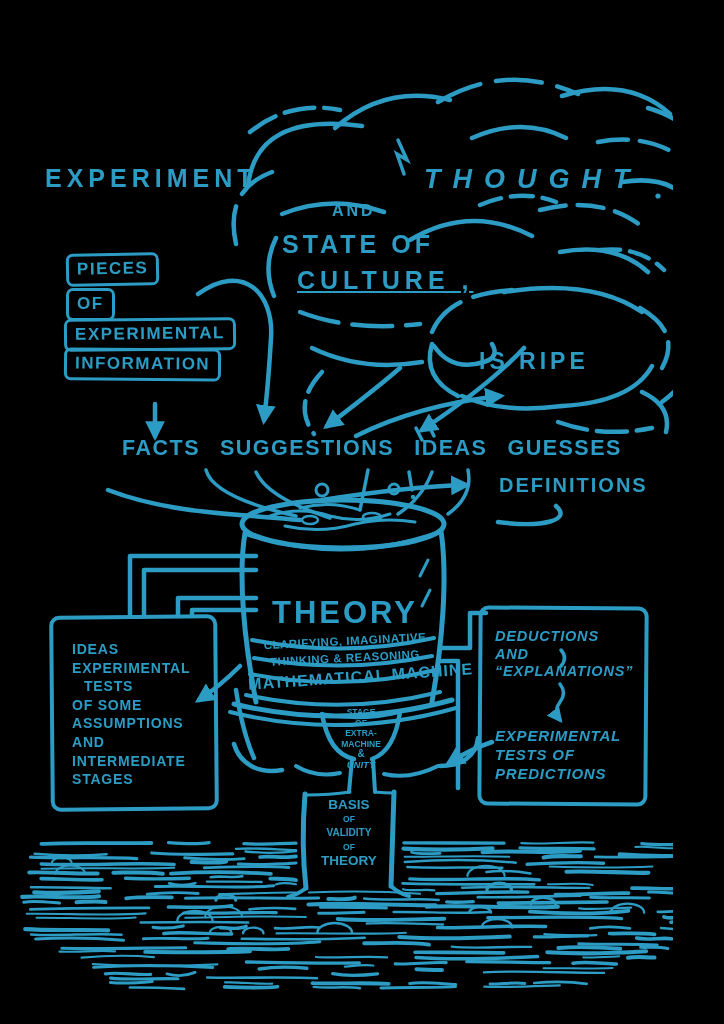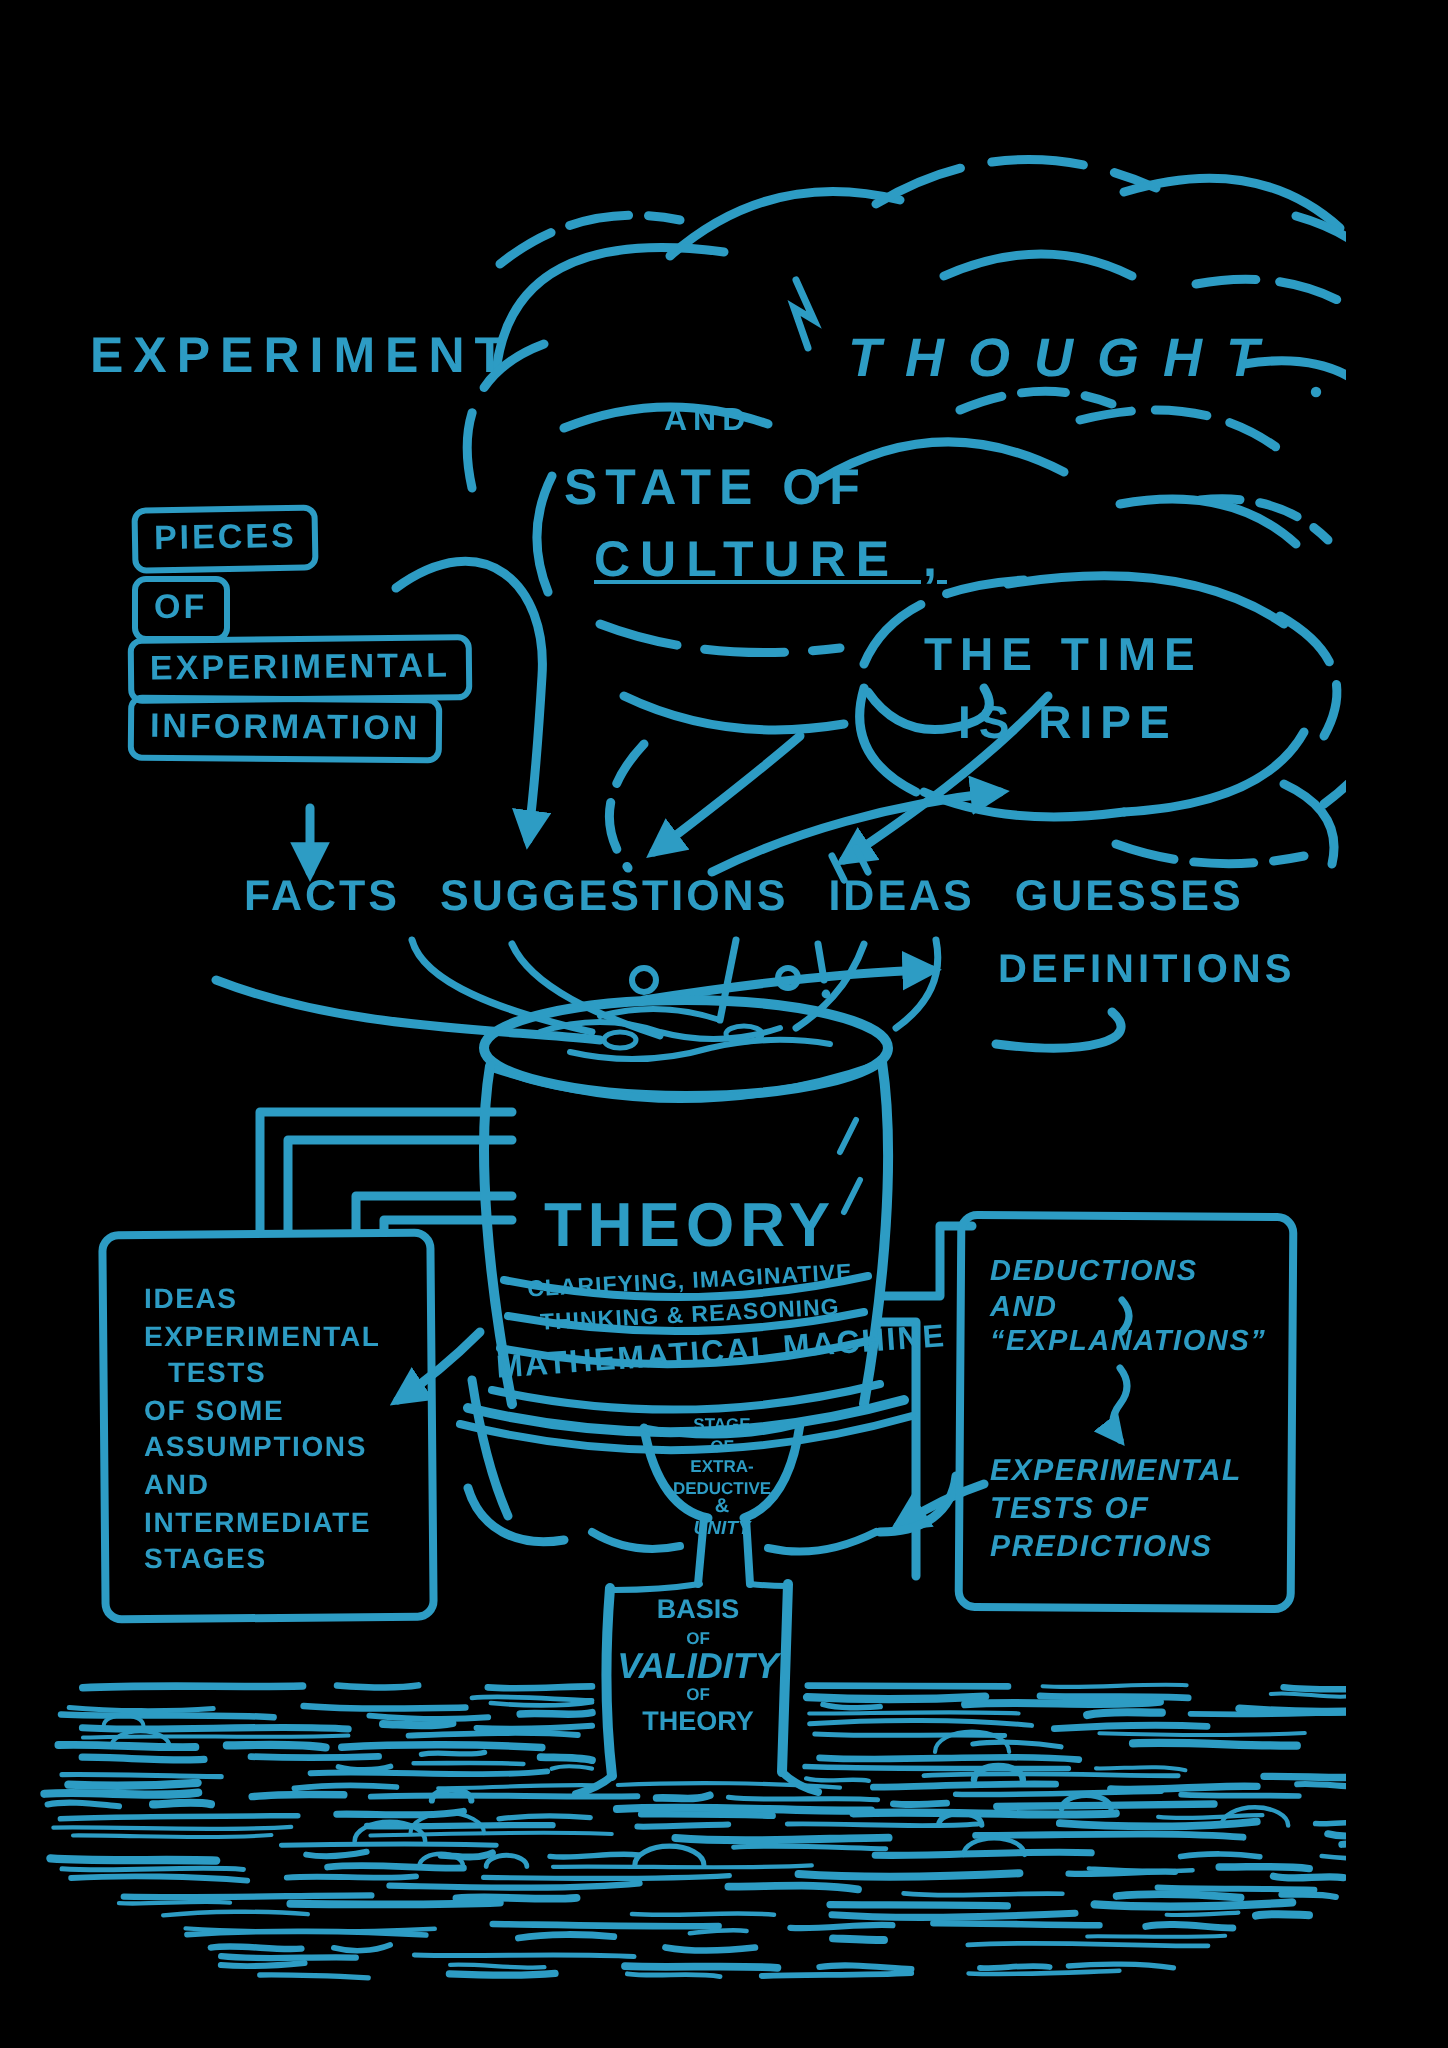--- a/index.html
+++ b/index.html
@@ -306,21 +306,20 @@
         <path d="M469.3924741744995,912.5025677680969 a10.725948333740234,5.899271583557129 0 0 1 21.45189666748047,0" stroke="var(--ink)" stroke-width="2.74"></path>
         <path d="M209.802508354187,932.8019452095032 a10.813350677490234,5.94734287261963 0 0 1 21.62670135498047,0" stroke="var(--ink)" stroke-width="2.21"></path>
       </g>
   </svg>
 
   <div class="hand" style="left:45px;top:166px;font-size:25px;letter-spacing:5px;">EXPERIMENT</div>
   <div class="hand" style="left:424px;top:166px;font-size:27px;letter-spacing:12px;font-style:italic;">THOUGHT</div>
   <div class="hand" style="left:332px;top:203px;font-size:16px;letter-spacing:3px;">AND</div>
   <div class="hand" style="left:282px;top:232px;font-size:25px;letter-spacing:4px;">STATE OF</div>
   <div class="hand" style="left:297px;top:268px;font-size:25px;letter-spacing:5px;text-decoration:underline;">CULTURE ,</div>
-  <div class="hand" style="left:462px;top:316px;font-size:23px;letter-spacing:4px;">THE TIME</div>
   <div class="hand" style="left:479px;top:350px;font-size:23px;letter-spacing:4px;">IS RIPE</div>
 
   <div class="wordbox" style="left:66px;top:253px;transform:rotate(-1deg);">PIECES</div>
   <div class="wordbox" style="left:66px;top:288px;">OF</div>
   <div class="wordbox" style="left:64px;top:318px;transform:rotate(-0.6deg);">EXPERIMENTAL</div>
   <div class="wordbox" style="left:64px;top:348px;transform:rotate(0.5deg);">INFORMATION</div>
 
   <div class="hand" style="left:122px;top:438px;font-size:21.5px;letter-spacing:1.5px;display:flex;gap:20px;">
     <span>FACTS</span>
     <span>SUGGESTIONS</span>
@@ -331,21 +330,21 @@
 
   <div class="hand" style="left:250px;top:597px;width:190px;text-align:center;font-size:31px;letter-spacing:3px;">THEORY</div>
   <div class="hand" style="left:252px;top:636px;width:186px;text-align:center;font-size:11.5px;letter-spacing:0.5px;transform:rotate(-3deg);">CLARIFYING, IMAGINATIVE</div>
   <div class="hand" style="left:258px;top:653px;width:174px;text-align:center;font-size:11.5px;letter-spacing:0.5px;transform:rotate(-3deg);">THINKING &amp; REASONING</div>
   <div class="hand" style="left:248px;top:670px;width:196px;text-align:center;font-size:16px;letter-spacing:1px;transform:rotate(-4deg);">MATHEMATICAL MACHINE</div>
 
   <div class="ctrcol" style="left:330px;top:707px;width:62px;font-size:8.5px;line-height:10.5px;">
     <div>STAGE</div>
     <div>OF</div>
     <div>EXTRA-</div>
-    <div>DEDUCTIVE</div>
+    <div>MACHINE</div>
     <div style="font-size:10px;">&amp;</div>
     <div style="font-size:9.5px;font-style:italic;">UNITY</div>
   </div>
 
   <div class="bigbox" style="left:50px;top:615px;width:168px;height:196px;transform:rotate(-0.5deg);"></div>
   <div class="boxlines" style="left:72px;top:640px;font-size:14px;letter-spacing:0.8px;line-height:18.6px;">
     <div>IDEAS</div>
     <div>EXPERIMENTAL</div>
     <div style="margin-left:12px;">TESTS</div>
     <div>OF SOME</div>
@@ -363,18 +362,18 @@
   </div>
   <div class="boxlines slant" style="left:495px;top:726px;font-size:15px;letter-spacing:0.8px;line-height:19px;">
     <div>EXPERIMENTAL</div>
     <div>TESTS OF</div>
     <div>PREDICTIONS</div>
   </div>
 
   <div class="ctrcol" style="left:306px;top:797px;width:86px;">
     <div style="font-size:13.5px;line-height:16px;">BASIS</div>
     <div style="font-size:8.5px;line-height:12px;">OF</div>
-    <div style="font-size:18px;line-height:16px;font-style:italic;">VALIDITY</div>
+    <div style="font-size:10px;line-height:16px;">VALIDITY</div>
     <div style="font-size:8.5px;line-height:12px;">OF</div>
     <div style="font-size:13.5px;line-height:16px;">THEORY</div>
   </div>
 
 </div>
 
 </body></html>

